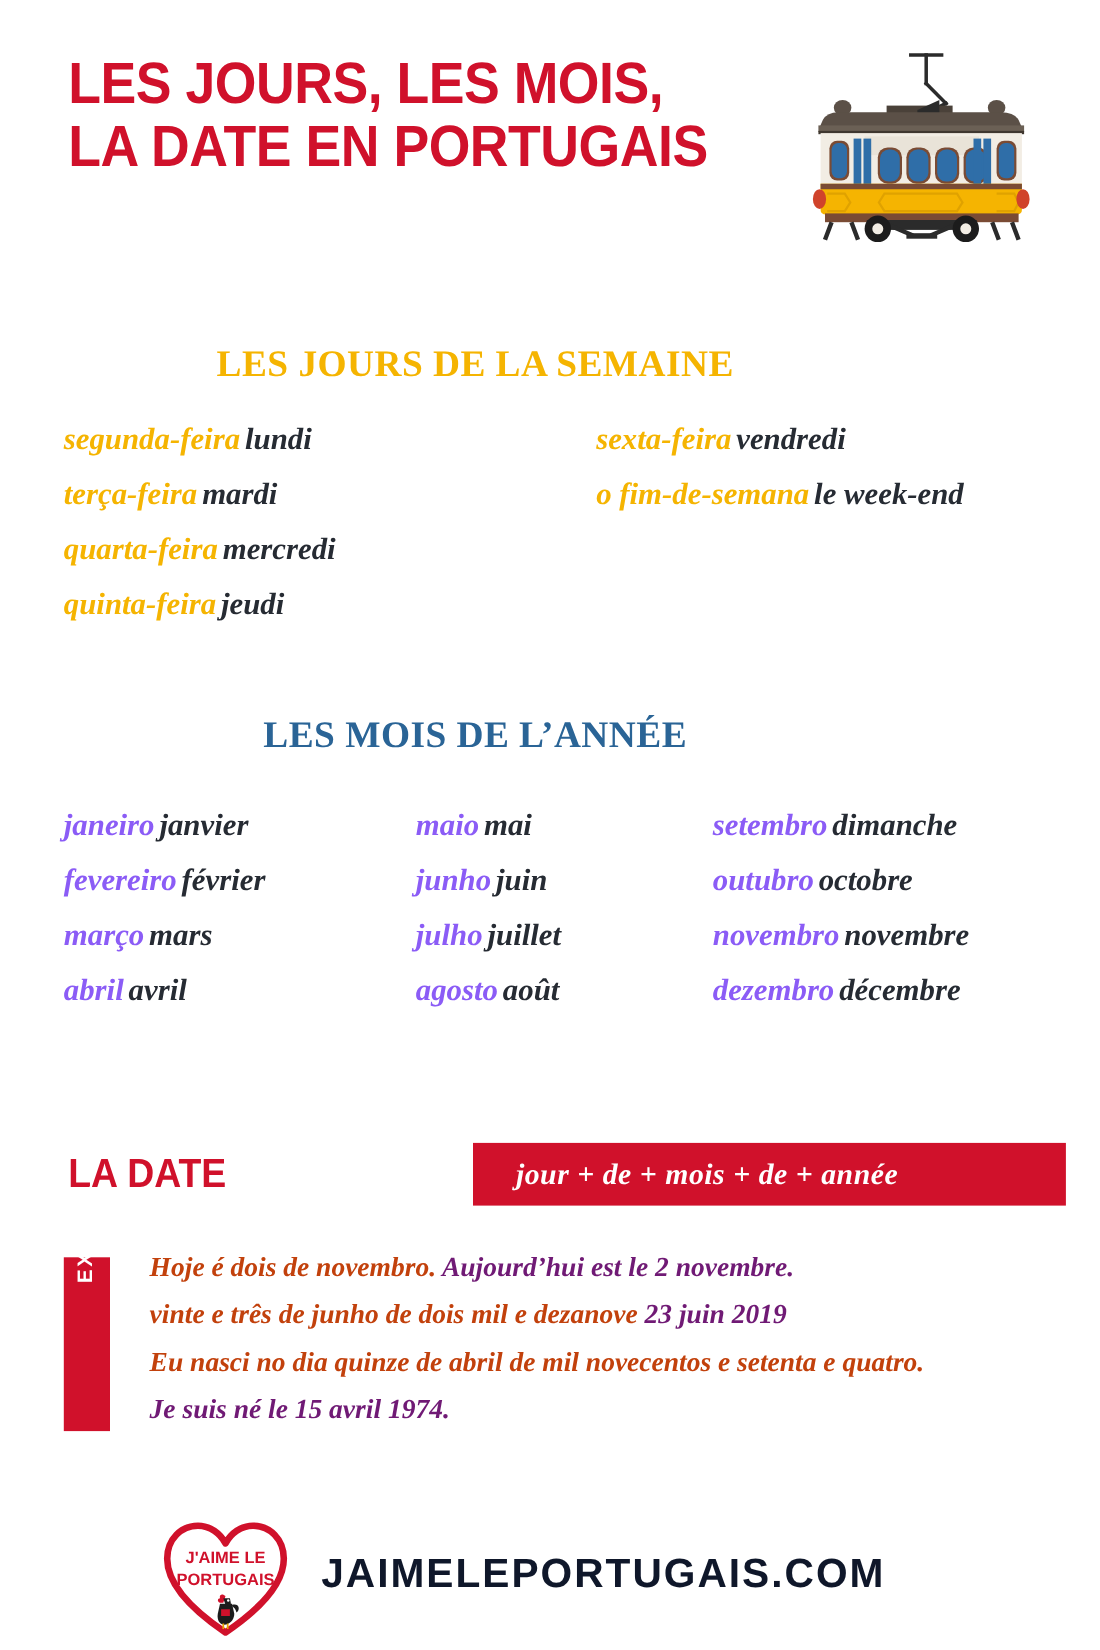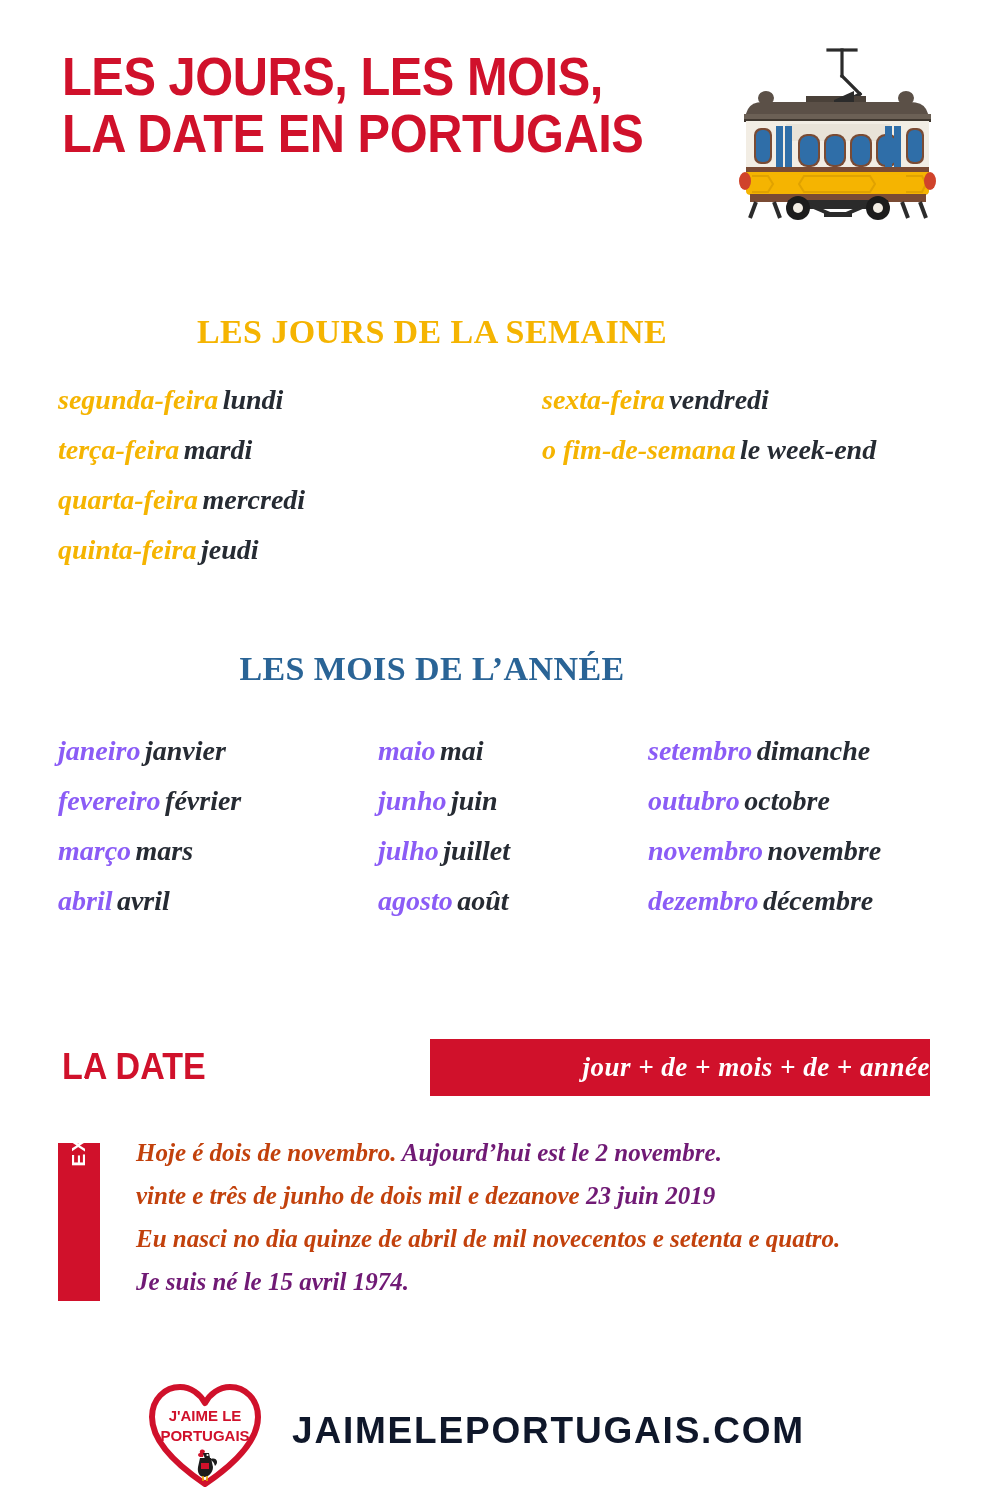--- a/index.html
+++ b/index.html
@@ -104,21 +104,22 @@
   }
   #formula-box {
     position: absolute;
     left: 430px;
     top: 1039px;
     width: 500px;
     height: 57px;
     background: #D0112B;
     display: flex;
     align-items: center;
-    justify-content: flex-end;
+    justify-content: flex-start;
+    padding-left: 39px;
   }
   #formula-text {
     color: #ffffff;
     font-family: "Liberation Serif", "DejaVu Serif", serif;
     font-style: italic;
     font-weight: 700;
     font-size: 27px;
     letter-spacing: 0.5px;
     white-space: nowrap;
   }

